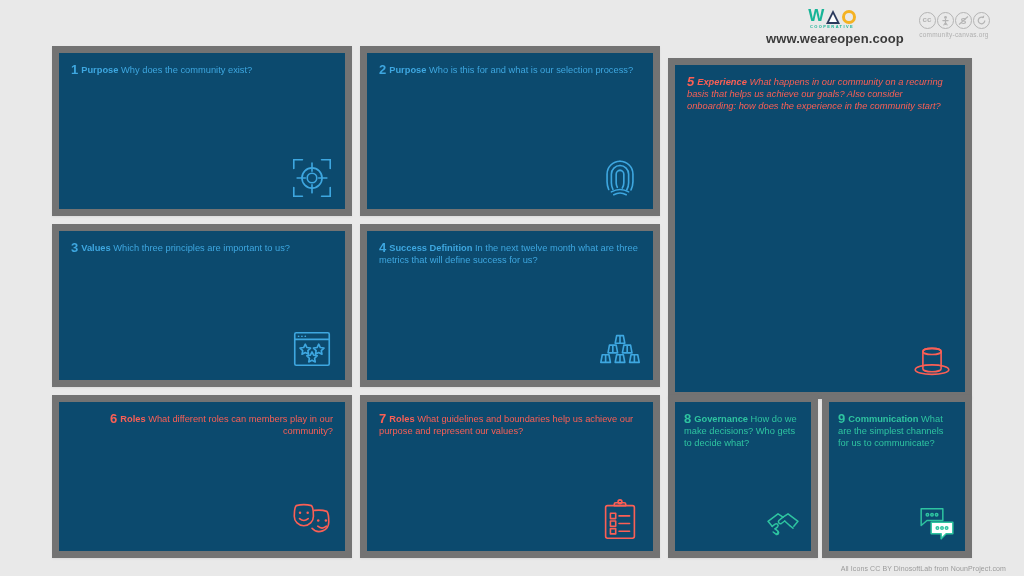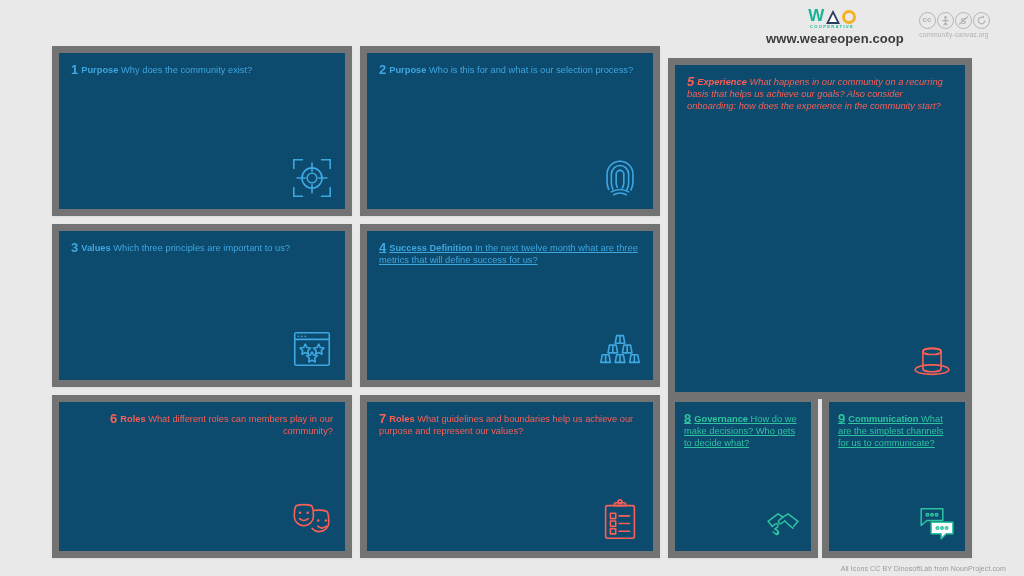--- a/index.html
+++ b/index.html
@@ -88,21 +88,21 @@
   #card-1{left:0;top:0;width:300px;height:170px;}
   #card-2{left:308px;top:0;width:300px;height:170px;}
   #card-5{left:616px;top:12px;width:304px;height:341px;font-style:italic;}
   #card-3{left:0;top:178px;width:300px;height:163px;}
   #card-4{left:308px;top:178px;width:300px;height:163px;}
   #card-6{left:0;top:349px;width:300px;height:163px;text-align:right;}
   #card-7{left:308px;top:349px;width:300px;height:163px;}
   #card-8{left:616px;top:349px;width:150px;height:163px;}
   #card-9{left:770px;top:349px;width:150px;height:163px;}
 
-  #card-8 .card-head,#card-9 .card-head{padding:11px 9px 0 9px;text-decoration:underline;}
+  #card-8 .card-head,#card-9 .card-head{padding:11px 9px 0 9px;}
   #card-8 .icon-wrap,#card-9 .icon-wrap{width:40px;height:40px;right:8px;bottom:8px;}
 
   .footer{
     position:absolute;right:18px;bottom:4px;
     font-size:7px;color:#9a9a9a;letter-spacing:0.1px;
   }
 </style>
 </head>
 <body>
 
@@ -206,21 +206,21 @@
           <circle cx="13.5" cy="10.7" r="0.9" fill="#3ea7e0" stroke="none"></circle>
           <circle cx="17" cy="10.7" r="0.9" fill="#3ea7e0" stroke="none"></circle>
           <path d="M17 19 l1.7 3.5 l3.8 .5 l-2.8 2.7 l.7 3.8 l-3.4 -1.8 l-3.4 1.8 l.7 -3.8 l-2.8 -2.7 l3.8 -.5 Z"></path>
           <path d="M31 19 l1.7 3.5 l3.8 .5 l-2.8 2.7 l.7 3.8 l-3.4 -1.8 l-3.4 1.8 l.7 -3.8 l-2.8 -2.7 l3.8 -.5 Z"></path>
           <path d="M24 27 l1.7 3.5 l3.8 .5 l-2.8 2.7 l.7 3.8 l-3.4 -1.8 l-3.4 1.8 l.7 -3.8 l-2.8 -2.7 l3.8 -.5 Z"></path>
         </svg>
       </div>
     </div>
 
     <div class="card" id="card-4">
-      <div class="card-head" style="color: rgb(62, 167, 224); text-decoration: underline;">
+      <div class="card-head" style="color: rgb(62, 167, 224);">
         <span class="num">4</span><span class="ttl">Success Definition</span> <span class="txt">In the next twelve month what are three metrics that will define success for us?</span>
       </div>
       <div class="icon-wrap">
         <svg viewBox="0 0 48 48" fill="none" stroke="#3ea7e0" stroke-width="1.7" stroke-linejoin="round">
           <path d="M20.5 10 h7 l1.5 8 h-10 Z"></path>
           <path d="M13 20 h7 l1.5 8 h-10 Z"></path>
           <path d="M28 20 h7 l1.5 8 h-10 Z"></path>
           <path d="M5.5 30 h7 l1.5 8 h-10 Z"></path>
           <path d="M20.5 30 h7 l1.5 8 h-10 Z"></path>
           <path d="M35.5 30 h7 l1.5 8 h-10 Z"></path>

